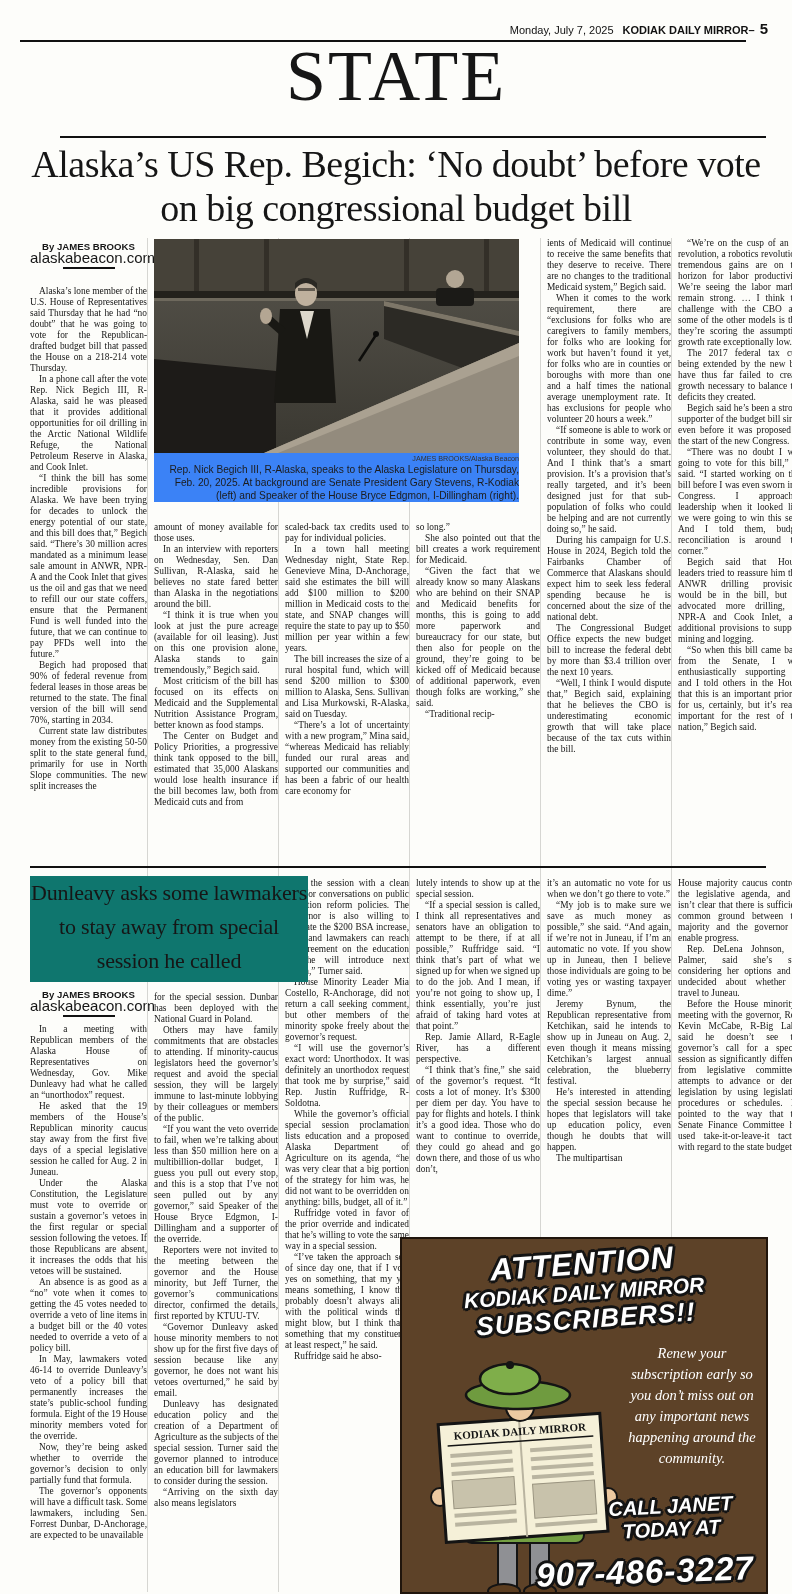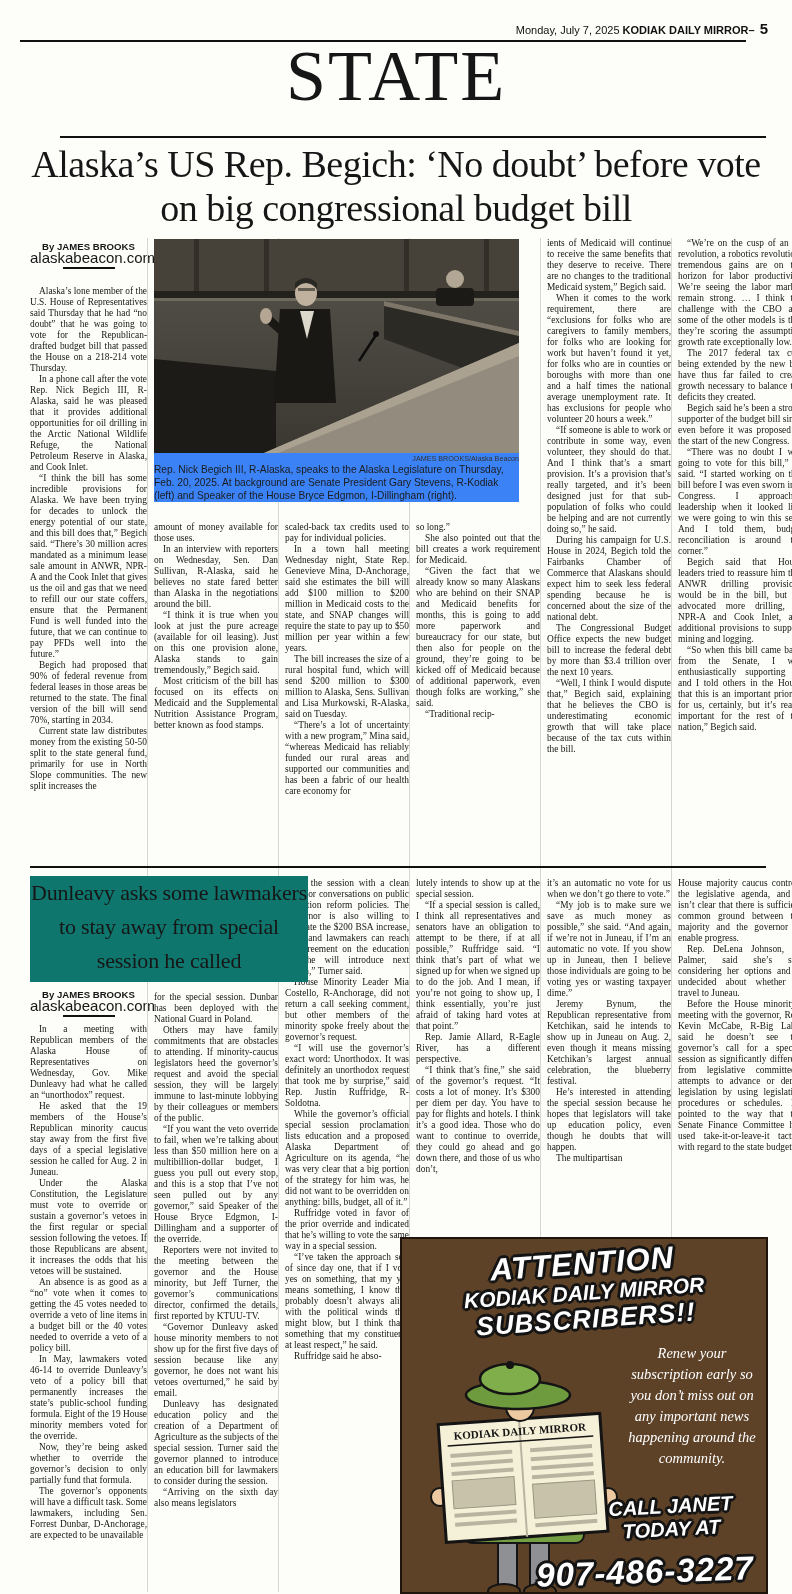--- a/index.html
+++ b/index.html
@@ -4,21 +4,21 @@
 <style>
   html,body{margin:0;padding:0;}
   body{
     width:792px;height:1594px;position:relative;background:#fdfdfa;color:#161616;
     font-family:"Liberation Serif", serif;overflow:hidden;
   }
   
   .folio{position:absolute;top:20px;right:24px;font-family:"Liberation Sans",sans-serif;
     font-size:11px;color:#111;white-space:nowrap;}
   .folio .date{font-weight:normal;}
-  .folio .paper{font-weight:bold;margin-left:0;}
+  .folio .paper{font-weight:bold;margin-left:6px;}
   .folio .pg{font-weight:bold;font-size:15px;margin-left:2px;}
   .folio-rule{position:absolute;top:40px;left:20px;width:726px;height:2px;background:#111;}
   
   .section-title{position:absolute;top:36px;left:0;width:100%;text-align:center;
     font-size:72px;line-height:80px;letter-spacing:2px;font-weight:normal;margin:0;}
   .section-rule{position:absolute;top:136px;left:60px;width:706px;height:2px;background:#111;}
   
   .headline1{position:absolute;top:142px;left:28px;width:736px;text-align:center;
     font-size:38px;line-height:44px;font-weight:normal;margin:0;letter-spacing:-0.5px;}
   
@@ -40,21 +40,21 @@
   .byline .src{font-size:15px;line-height:11px;}
   .byline .rule{width:52px;height:2px;background:#111;margin:4px auto 0 auto;}
   #byline1{top:241px;left:30px;}
   #byline2{top:989px;left:30px;}
   
   .photo-block{position:absolute;top:239px;left:154px;width:365px;background:#3b82f6;}
   .photo-block svg{display:block;}
   .photo-credit{font-family:"Liberation Sans",sans-serif;font-size:7.2px;color:#333;
     text-align:right;line-height:9px;margin-top:1px;}
   .photo-caption{font-family:"Liberation Sans",sans-serif;font-size:10.2px;line-height:12.8px;
-    color:#1c1c1c;text-align:left;margin-top:1px;}
+    color:#1c1c1c;text-align:right;margin-top:1px;}
   
   .art2-rule{position:absolute;top:866px;left:30px;width:736px;height:2px;background:#111;}
   .headline2{position:absolute;top:876px;left:30px;width:278px;height:106px;text-align:center;
     font-size:22px;line-height:34px;font-weight:normal;margin:0;letter-spacing:-0.2px;
     background:#0f766e;z-index:2;}
   
   .ad{position:absolute;top:1237px;left:400px;width:368px;height:357px;background:#5d4228;
     border:2px solid #20150c;box-sizing:border-box;overflow:hidden;z-index:5;}
   .cartoon{color:#fff;font-family:"Liberation Sans",sans-serif;font-weight:bold;font-style:italic;
     text-shadow:-2px -2px 0 #141414,2px -2px 0 #141414,-2px 2px 0 #141414,2px 2px 0 #141414,
@@ -99,20 +99,21 @@
       <p>In a phone call after the vote Rep. Nick Begich III, R-Alaska, said he was pleased that it provides additional opportunities for oil drilling in the Arctic National Wildlife Refuge, the National Petroleum Reserve in Alaska, and Cook Inlet.</p>
       <p>“I think the bill has some incredible provisions for Alaska. We have been trying for decades to unlock the energy potential of our state, and this bill does that,” Begich said. “There’s 30 million acres mandated as a minimum lease sale amount in ANWR, NPR-A and the Cook Inlet that gives us the oil and gas that we need to refill our our state coffers, ensure that the Permanent Fund is well funded into the future, that we can continue to pay PFDs well into the future.”</p>
       <p>Begich had proposed that 90% of federal revenue from federal leases in those areas be returned to the state. The final version of the bill will send 70%, starting in 2034.</p>
       <p>Current state law distributes money from the existing 50-50 split to the state general fund, primarily for use in North Slope communities. The new split increases the</p>
     </div>
     <div class="col">
       <p class="cont">amount of money available for those uses.</p>
       <p>In an interview with reporters on Wednesday, Sen. Dan Sullivan, R-Alaska, said he believes no state fared better than Alaska in the negotiations around the bill.</p>
       <p>“I think it is true when you look at just the pure acreage (available for oil leasing). Just on this one provision alone, Alaska stands to gain tremendously,” Begich said.</p>
       <p>Most criticism of the bill has focused on its effects on Medicaid and the Supplemental Nutrition Assistance Program, better known as food stamps.</p>
+      <p>The Center on Budget and Policy Priorities, a progressive think tank opposed to the bill, estimated that 35,000 Alaskans would lose health insurance if the bill becomes law, both from Medicaid cuts and from</p>
     </div>
     <div class="col">
       <p class="cont">scaled-back tax credits used to pay for individual policies.</p>
       <p>In a town hall meeting Wednesday night, State Rep. Genevieve Mina, D-Anchorage, said she estimates the bill will add $100 million to $200 million in Medicaid costs to the state, and SNAP changes will require the state to pay up to $50 million per year within a few years.</p>
       <p>The bill increases the size of a rural hospital fund, which will send $200 million to $300 million to Alaska, Sens. Sullivan and Lisa Murkowski, R-Alaska, said on Tuesday.</p>
       <p>“There’s a lot of uncertainty with a new program,” Mina said, “whereas Medicaid has reliably funded our rural areas and supported our communities and has been a fabric of our health care economy for</p>
     </div>
     <div class="col">
       <p class="cont">so long.”</p>
       <p>She also pointed out that the bill creates a work requirement for Medicaid.</p>

